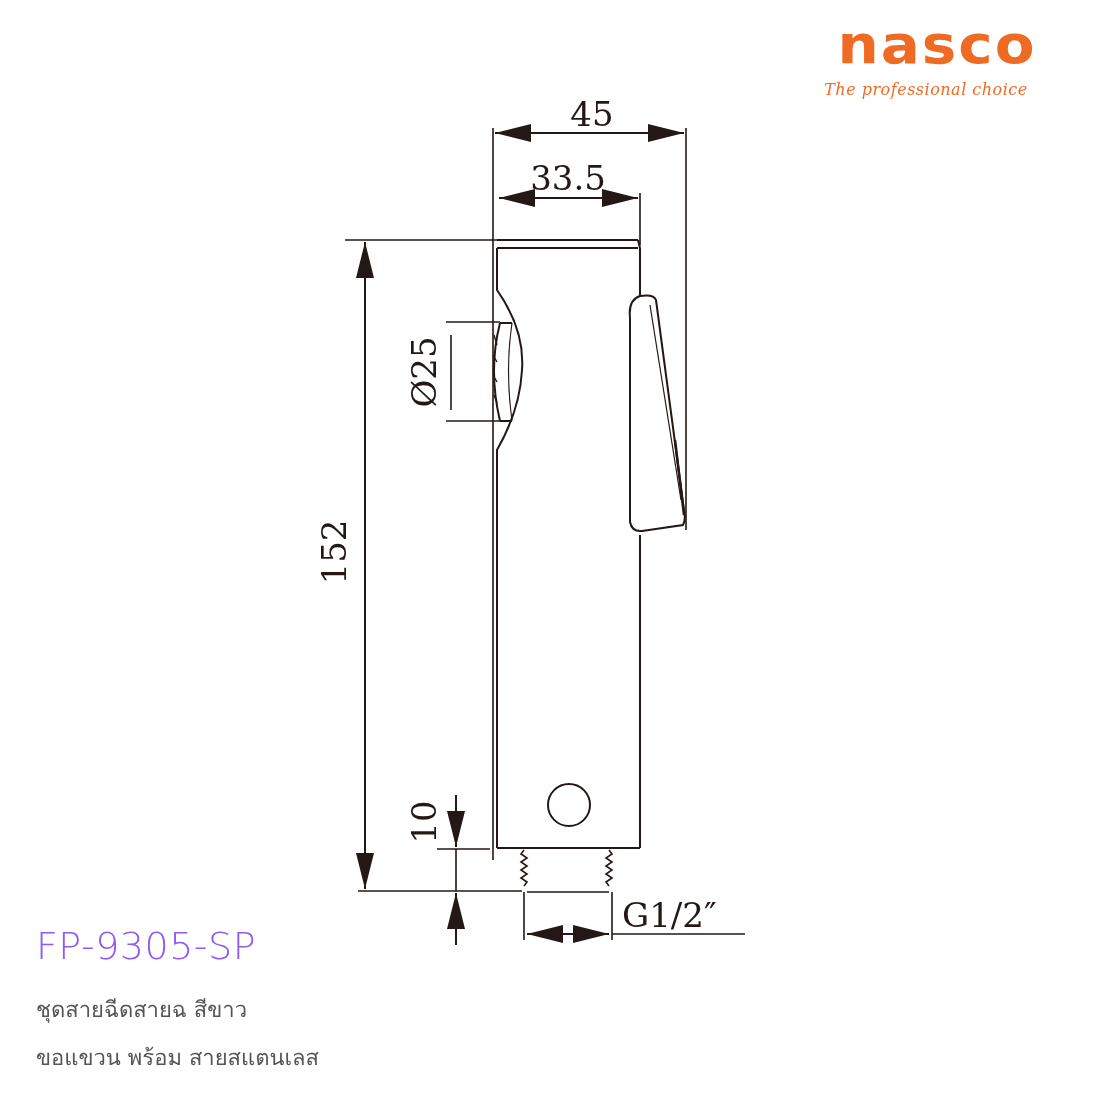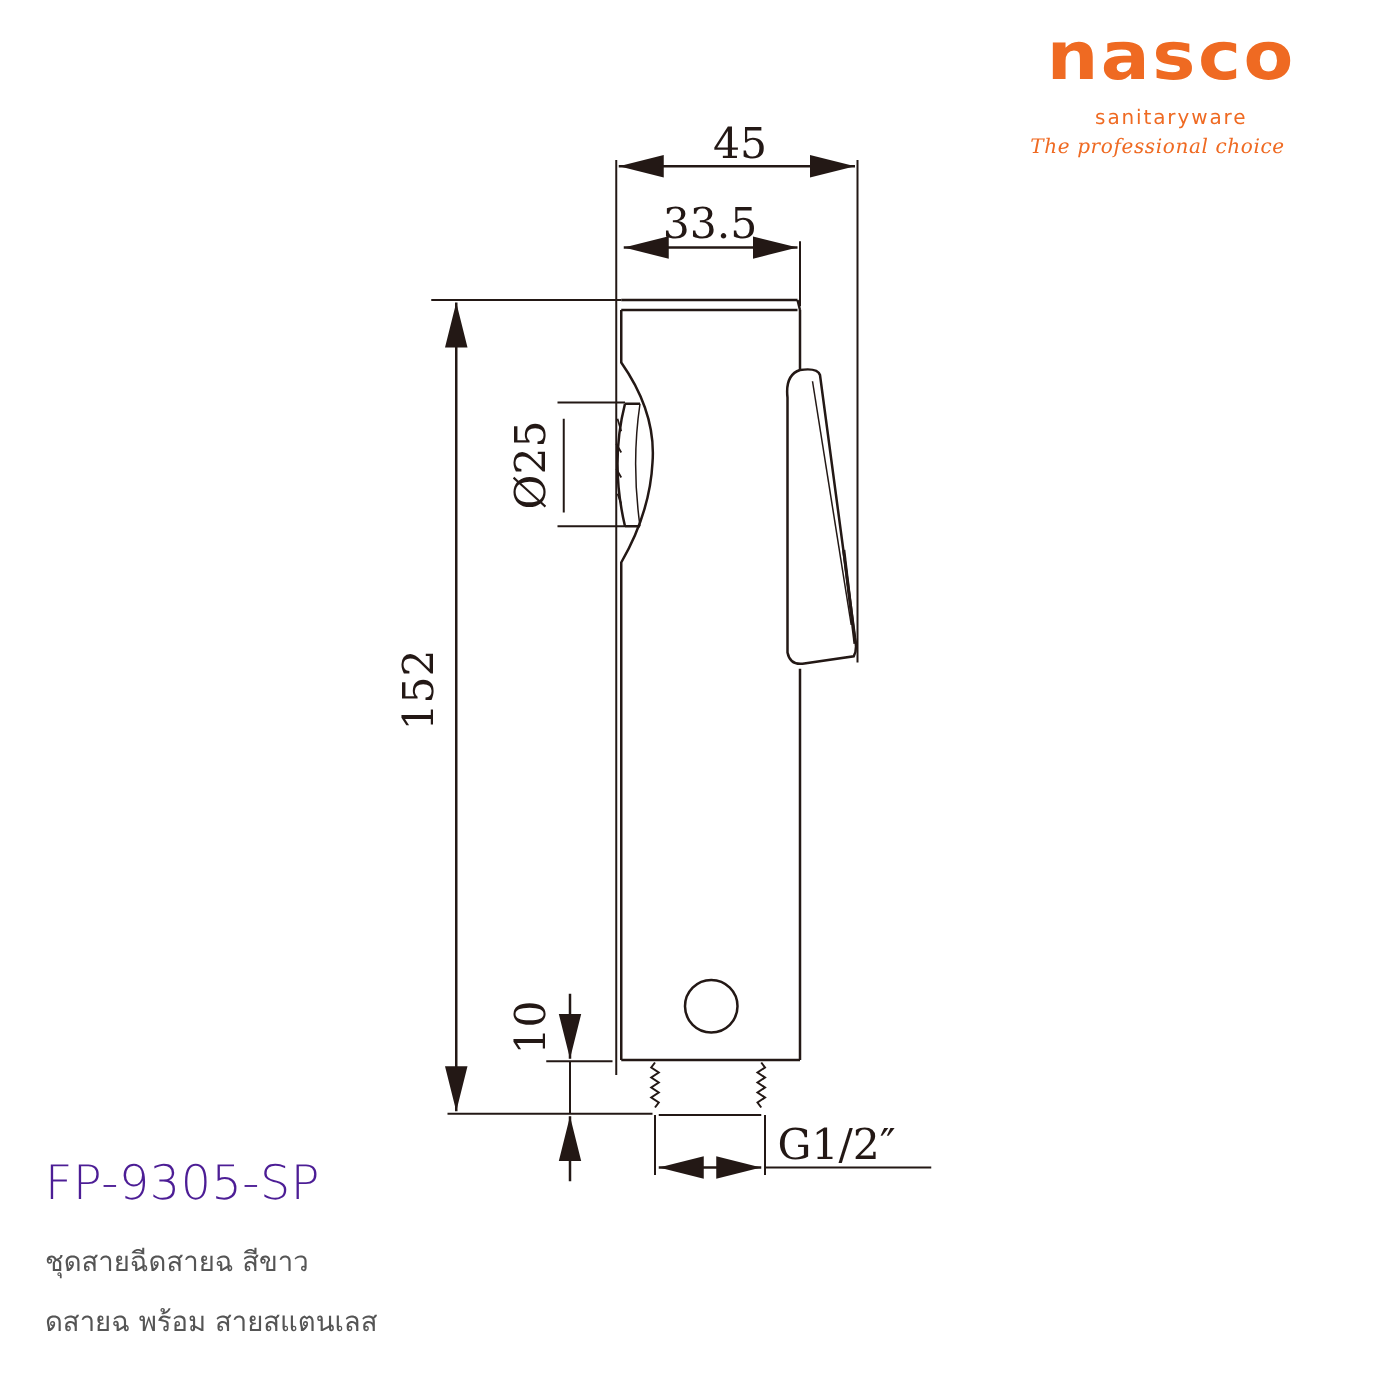--- a/index.html
+++ b/index.html
@@ -3,31 +3,30 @@
   <meta charset="utf-8">
   <style>
     html, body { margin: 0; padding: 0; background: #ffffff; }
     body { width: 1100px; height: 1100px; position: relative; overflow: hidden; font-family: "DejaVu Sans", sans-serif; }
     .logo { position: absolute; right: 28px; top: 18px; width: 270px; text-align: center; }
     .logo-word { font-family: "DejaVu Sans", sans-serif; font-weight: bold; font-size: 58px; letter-spacing: 2px; color: #ef6a22; line-height: 1; margin-right: 0; transform: scaleY(0.92); transform-origin: top right; }
     .logo-sub { font-family: "DejaVu Sans", sans-serif; font-size: 16px; color: #ef6a22; letter-spacing: 1.5px; margin-top: 8px; }
     .logo-tag { font-family: "DejaVu Serif", serif; font-style: italic; font-size: 16px; color: #ef6a22; margin-top: 4px; margin-right: 22px; letter-spacing: 0.5px; }
     svg.drawing { position: absolute; left: 0; top: 0; }
     .dim-text { font-family: "DejaVu Serif", serif; font-size: 34px; fill: #231815; }
-    .model { position: absolute; left: 36px; top: 924px; font-family: "DejaVu Sans", sans-serif; font-size: 38px; color: #4c1d95; font-weight: 300; letter-spacing: 0.5px; }
+    .model { position: absolute; left: 36px; top: 924px; font-family: "DejaVu Sans", sans-serif; font-size: 38px; color: #8b5cf6; font-weight: 300; letter-spacing: 0.5px; }
     .desc { position: absolute; left: 36px; font-family: "DejaVu Sans", sans-serif; font-size: 22px; color: #555555; }
     .desc1 { top: 992px; }
     .desc2 { top: 1040px; }
   </style>
 </head>
 <body>
 
 <div class="logo">
   <div class="logo-word">nasco</div>
-  <div class="logo-sub">sanitaryware</div>
   <div class="logo-tag">The professional choice</div>
 </div>
 
 <svg class="drawing" width="1100" height="1100" viewBox="0 0 1100 1100">
   <defs>
     <marker id="arr" viewBox="0 0 10 10" refX="10" refY="5" markerWidth="12" markerHeight="12" orient="auto-start-reverse" markerUnits="userSpaceOnUse">
       <path d="M0,1.5 L10,5 L0,8.5 Z" fill="#231815"></path>
     </marker>
     <marker id="arrBig" viewBox="0 0 10 10" refX="10" refY="5" markerWidth="36" markerHeight="36" orient="auto-start-reverse" markerUnits="userSpaceOnUse">
       <path d="M0,2.5 L10,5 L0,7.5 Z" fill="#231815"></path>
@@ -102,13 +101,13 @@
   <text class="dim-text" x="592" y="126" text-anchor="middle">45</text>
   <text class="dim-text" x="568" y="190" text-anchor="middle">33.5</text>
   <text class="dim-text" transform="translate(346,552) rotate(-90)" text-anchor="middle">152</text>
   <text class="dim-text" transform="translate(436,372) rotate(-90)" text-anchor="middle">Ø25</text>
   <text class="dim-text" transform="translate(436,822) rotate(-90)" text-anchor="middle">10</text>
   <text class="dim-text" x="622" y="927">G1/2″</text>
 </svg>
 
 <div class="model">FP-9305-SP</div>
 <div class="desc desc1">ชุดสายฉีดสายฉ สีขาว</div>
-<div class="desc desc2">ดสายฉ พร้อม สายสแตนเลส</div>
+<div class="desc desc2">ขอแขวน พร้อม สายสแตนเลส</div>
 
 </body></html>

